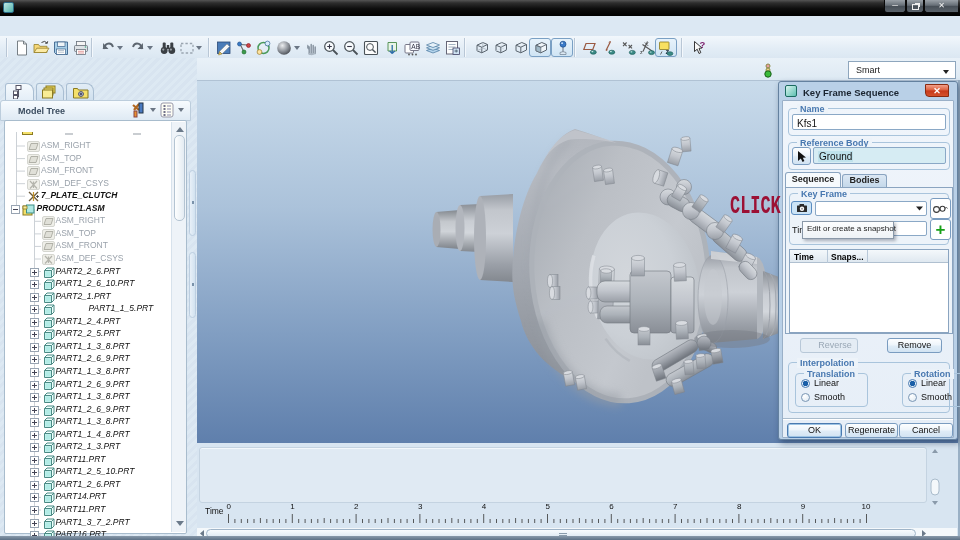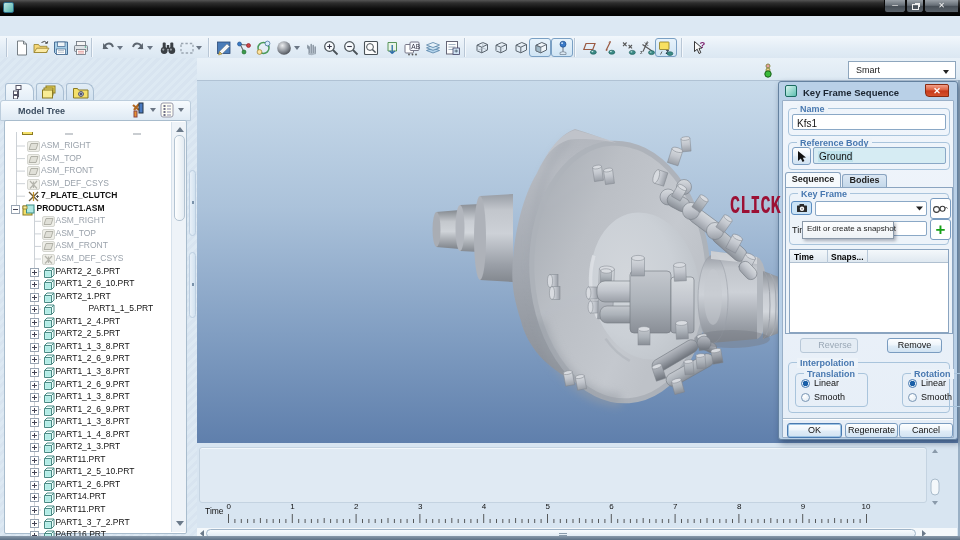--- a/index.html
+++ b/index.html
@@ -41,21 +41,21 @@
 .ptab.active { background:linear-gradient(180deg,#f4f9fd,#e4eef7); }
 #treeheader { position:absolute; left:0px; top:42px; width:191px; height:21px;
   background:linear-gradient(180deg,#f7fbfe 0%,#e6eff7 70%,#dfeaf4 100%);
   border:1px solid #bccddc; border-radius:3px 3px 0 0; }
 #treeheader .t { position:absolute; left:17px; top:5px; font-size:9px; font-weight:bold; color:#3b4d60; }
 #treebox { position:absolute; left:4px; top:62px; width:183px; height:414px; background:#fff;
   border:1px solid #a8bccd; border-radius:2px; }
 #treerows { position:absolute; left:0; top:0; width:166px; height:412px; overflow:hidden;margin-top:11px; }
 .trow { position:absolute; font-size:8.5px; white-space:nowrap; }
 .trow.gray { color:#9aa2ab; }
-.trow.blk { color:#111; }
+.trow.blk { color:#111;font-style:italic; }
 .tico { position:absolute; }
 #treesb { position:absolute; left:166px; top:1px; width:15px; height:410px; background:#eef3f8; border-left:1px solid #d7e2ec; }
 .sbarr { position:absolute; left:4px; width:0; height:0; border-left:4px solid transparent; border-right:4px solid transparent; }
 #treethumb { position:absolute; left:2px; top:13px; width:11px; height:86px; background:linear-gradient(90deg,#fdfefe,#e4ecf3); border:1px solid #b4c4d2; border-radius:5px; }
 
 #view3d { position:absolute; left:197px; top:80px; width:761px; height:363px;
   background:linear-gradient(180deg,#c9dbeb 0%,#abc2da 35%,#819ec2 70%,#5f7fac 100%);
   border-top:1px solid #b0c2d4; }
 #click { position:absolute; left:730px; top:191px; font-family:"Liberation Mono",monospace; font-weight:bold; font-size:26px; color:#9c1034; z-index:30; transform:scaleX(0.65); transform-origin:0 0; }
 

